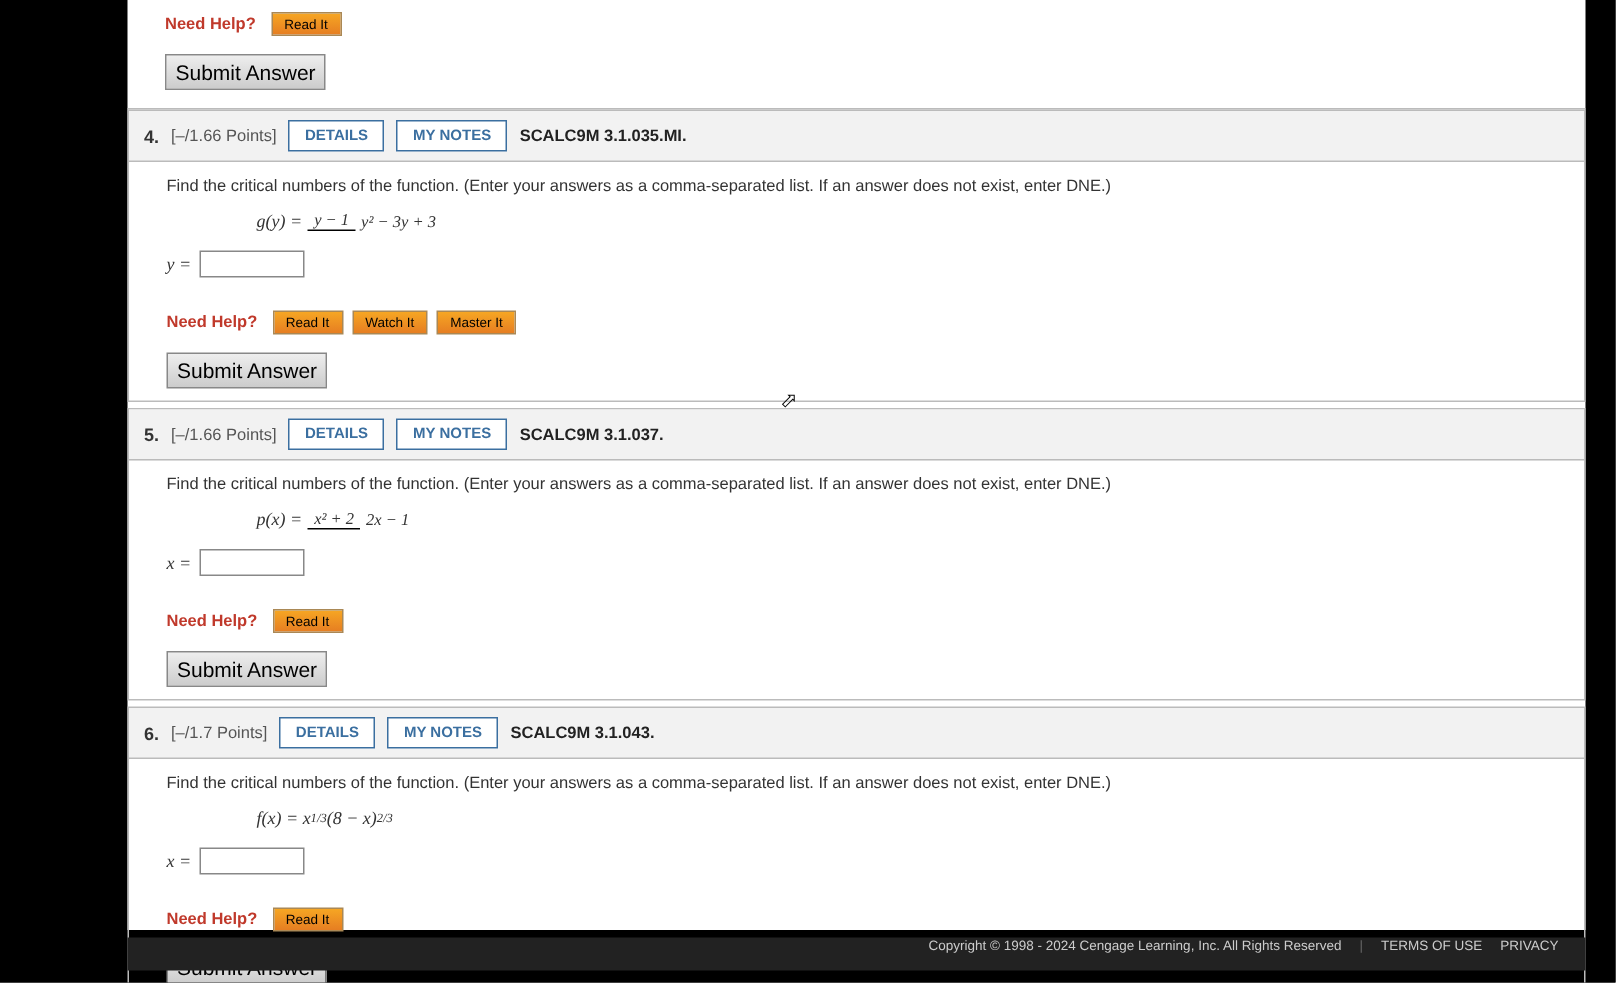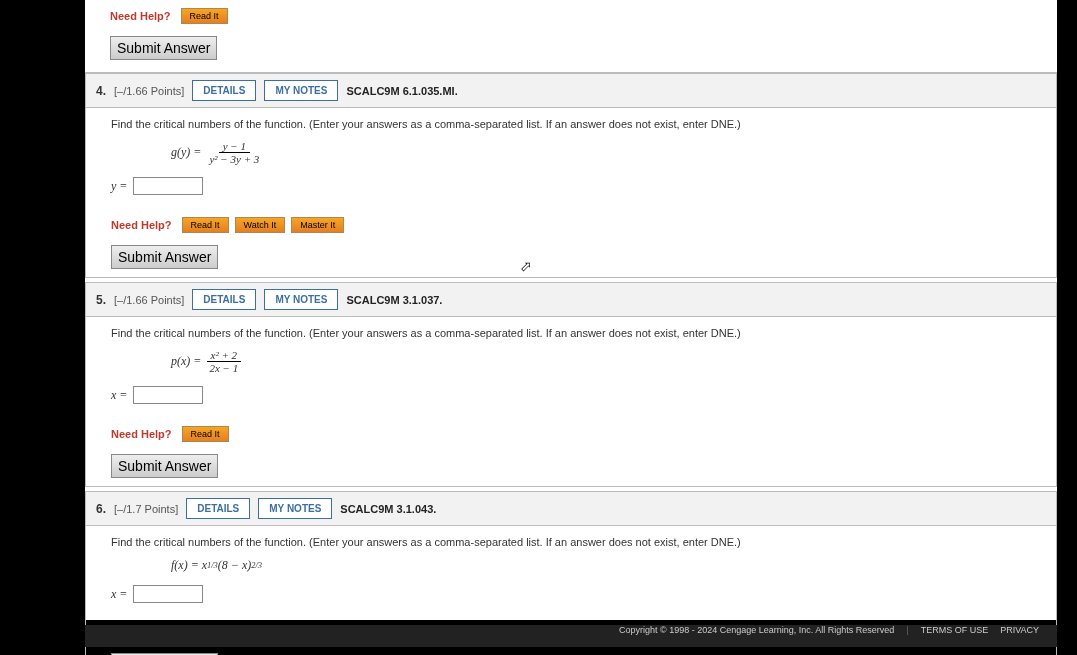--- a/index.html
+++ b/index.html
@@ -103,21 +103,21 @@
   .formula {
     font-family: 'Times New Roman', serif;
     font-style: italic;
     font-size: 12px;
     display: inline-flex;
     align-items: center;
     margin: 4px 0 8px 60px;
   }
   .frac {
     display: inline-flex;
-    flex-direction: column;
+    flex-direction: row;
     align-items: center;
     vertical-align: middle;
     font-size: 11px;
     margin-left: 4px;
   }
   .frac .num { border-bottom: 1px solid #000; padding: 0 4px; }
   .frac .den { padding: 0 4px; }
   .ans-row {
     display: flex;
     align-items: center;
@@ -186,21 +186,21 @@
         <button class="submit-btn">Submit Answer</button>
       </div>
     </div>
 
     <div class="section">
       <div class="q-header">
         <span class="q-num">4.</span>
         <span class="pts">[–/1.66 Points]</span>
         <button class="pill">DETAILS</button>
         <button class="pill">MY NOTES</button>
-        <span class="src">SCALC9M 6.1.035.MI.</span>
+        <span class="src">SCALC9M 3.1.035.MI.</span>
       </div>
       <div class="q-body">
         <div class="instr">Find the critical numbers of the function. (Enter your answers as a comma-separated list. If an answer does not exist, enter DNE.)</div>
         <div class="formula">
           <span>g(y) = </span>
           <span class="frac">
             <span class="num">y − 1</span>
             <span class="den">y² − 3y + 3</span>
           </span>
         </div>

